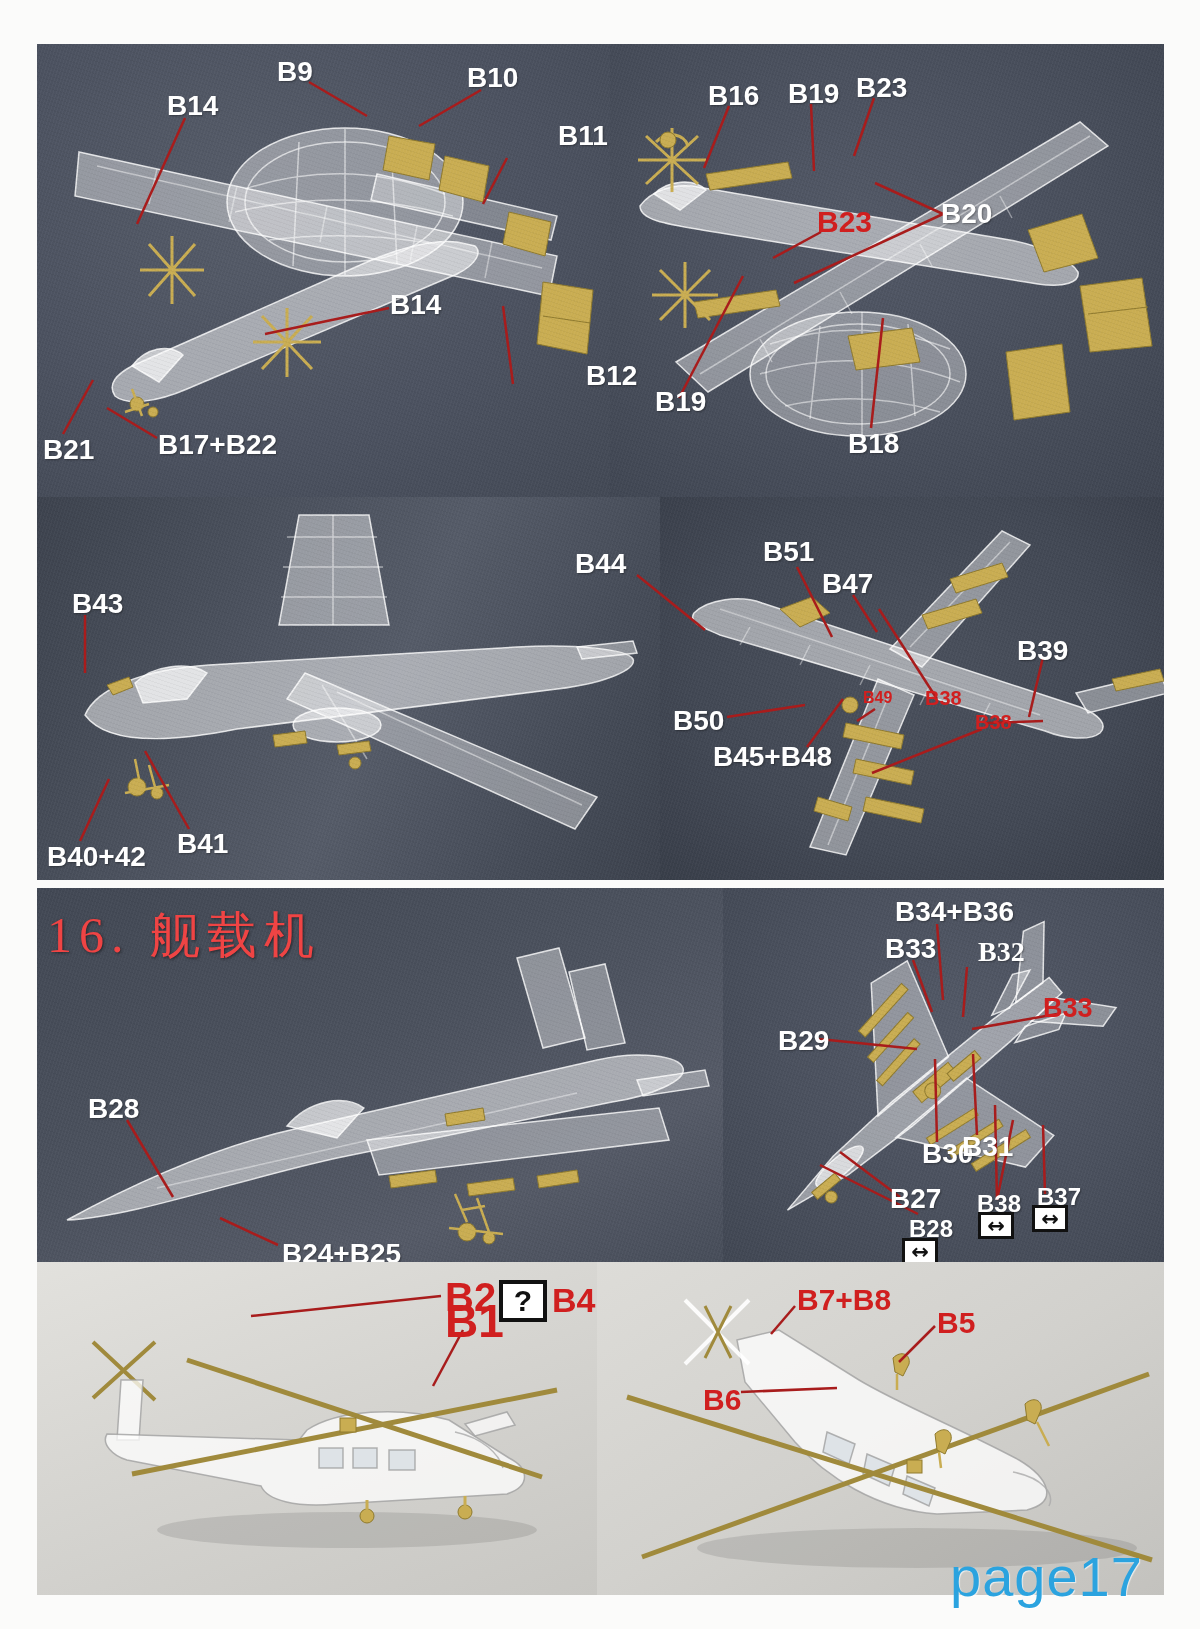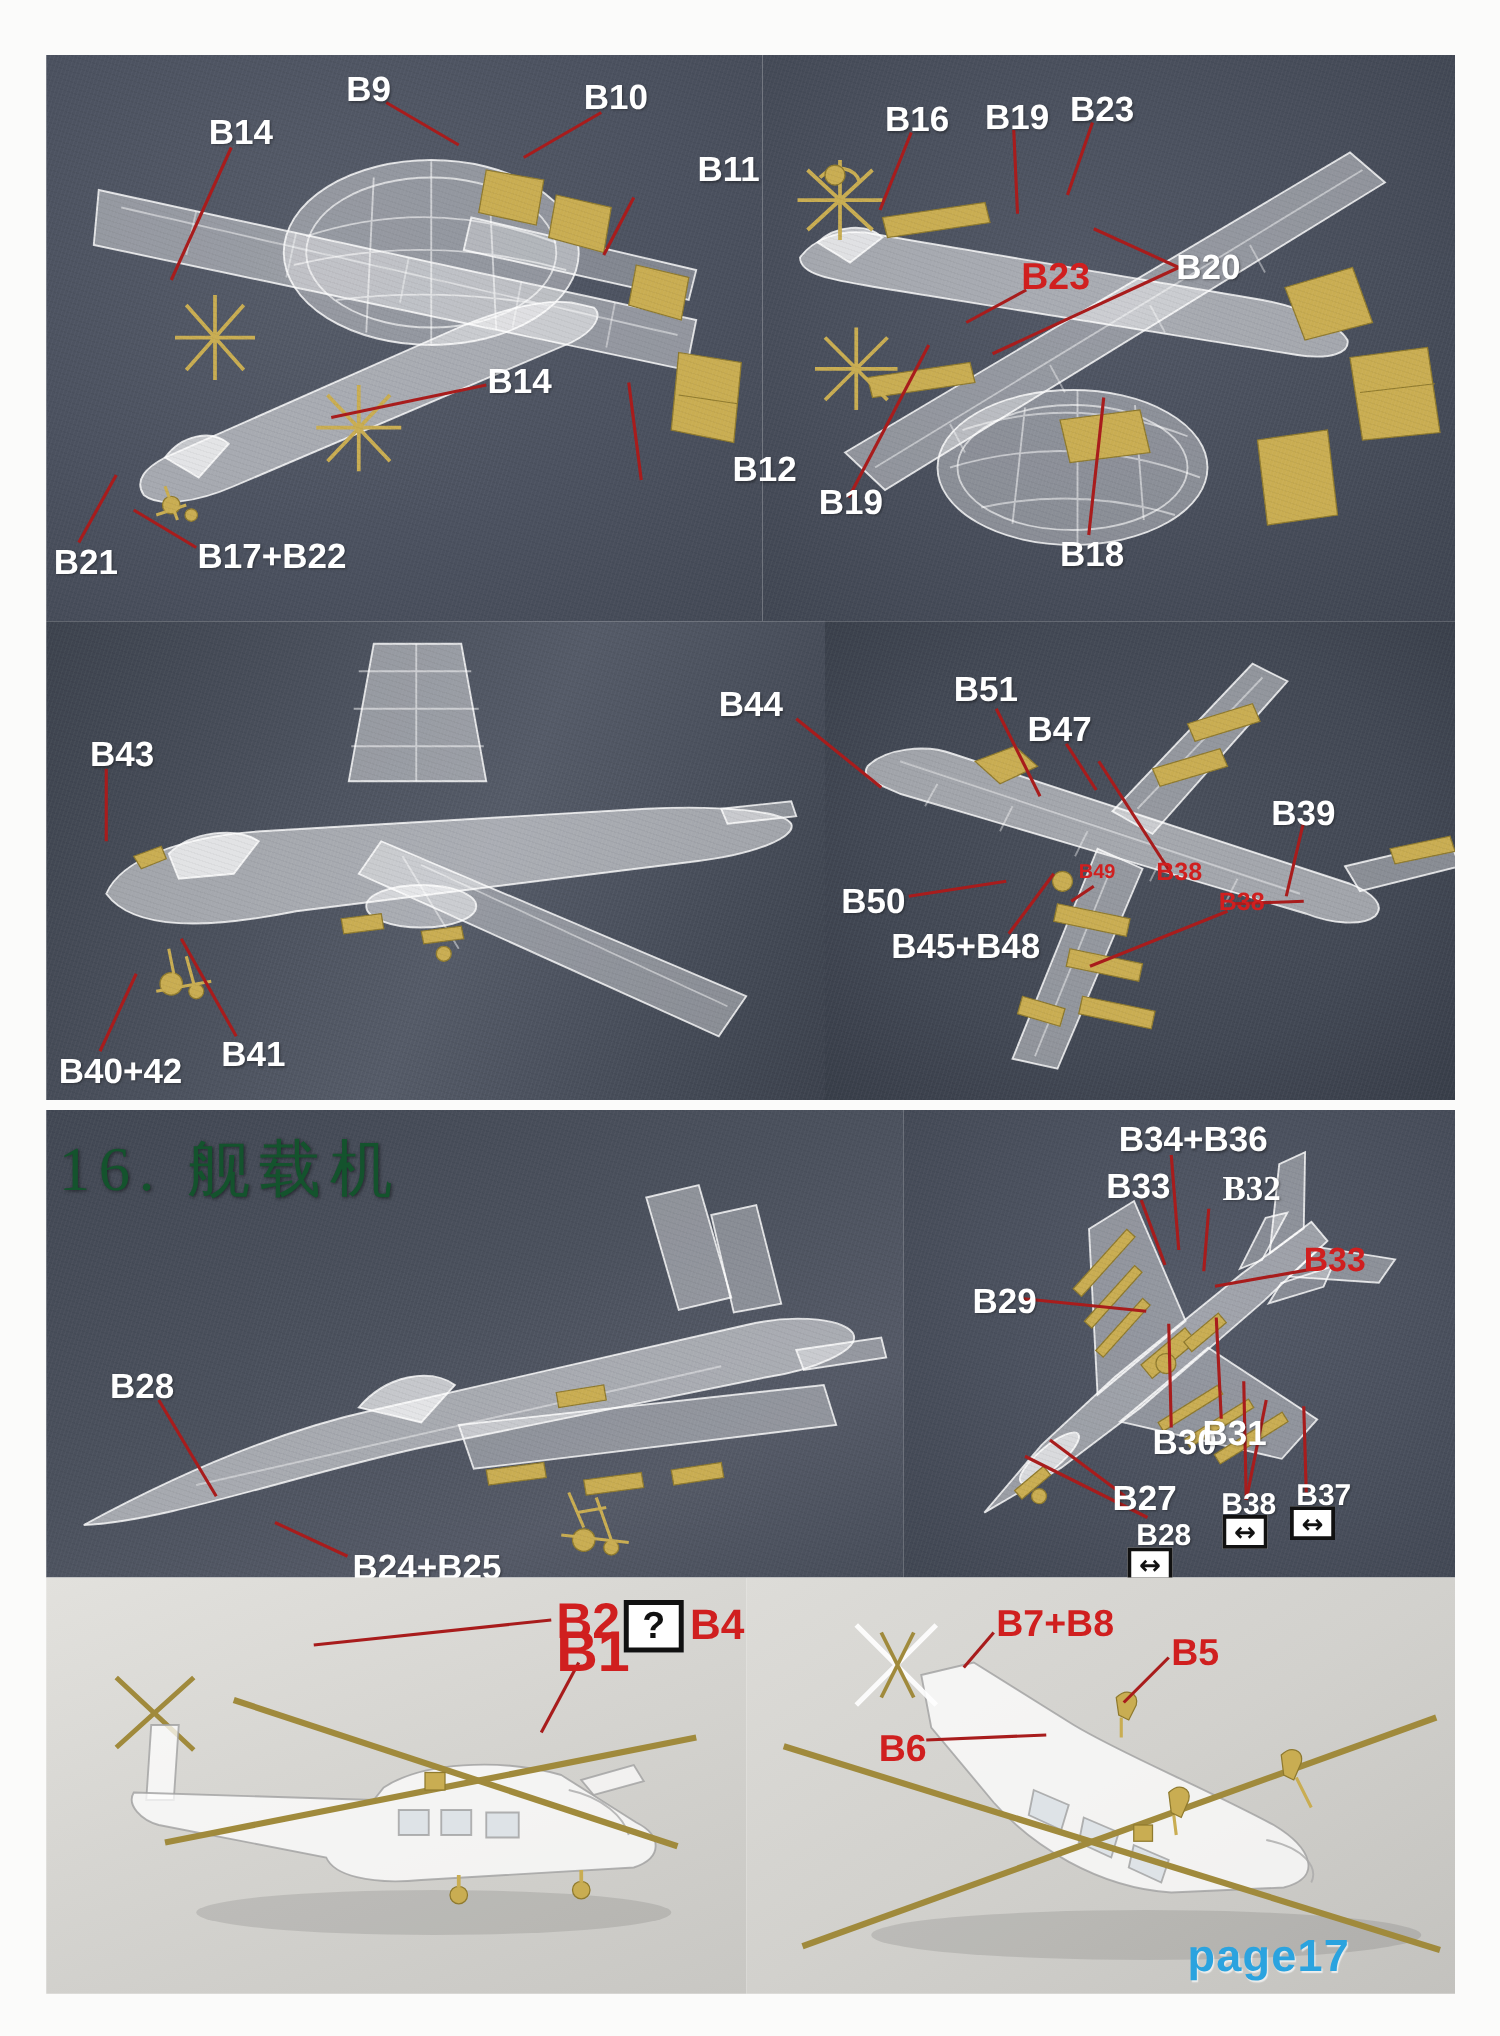--- a/index.html
+++ b/index.html
@@ -34,29 +34,29 @@
     text-shadow:1px 1px 2px rgba(0,0,0,.35);
   }
   .lbl.red{color:var(--label-red,#d01f1f);text-shadow:none;}
   .box{
     position:absolute;display:flex;align-items:center;justify-content:center;
     background:#fff;color:#111;font-weight:700;box-sizing:border-box;
   }
   .box.arrow{width:36px;height:27px;border:3px solid #111;font-size:21px;font-family:"DejaVu Sans",sans-serif;}
   .box.q{width:48px;height:42px;border:4px solid #111;font-size:30px;}
   .heading{
-    position:absolute;left:10px;top:14px;color:#14532d;
+    position:absolute;left:10px;top:14px;color:#ef4444;
     font-family:"Liberation Serif",serif;font-weight:400;
     text-shadow:1px 1px 3px rgba(0,0,0,.5);
   }
   .heading .h1{font-size:50px;letter-spacing:7px;}
   .heading .h2{font-size:48px;letter-spacing:3px;margin-top:8px;}
   .pagenum{
     position:absolute;left:913px;top:282px;
-    color:var(--page-blue,#2ba3df);font-size:36px;font-weight:700;letter-spacing:1px;
+    color:var(--page-blue,#2ba3df);font-size:56px;font-weight:400;letter-spacing:1px;
     text-shadow:1px 1px 1px rgba(255,255,255,.7);
   }
 </style>
 </head>
 <body>
 
 <div class="content">
 
   <div class="row" id="row1" style="height:453px">
     <div class="photo dark p1" style="left:0;width:573px">

